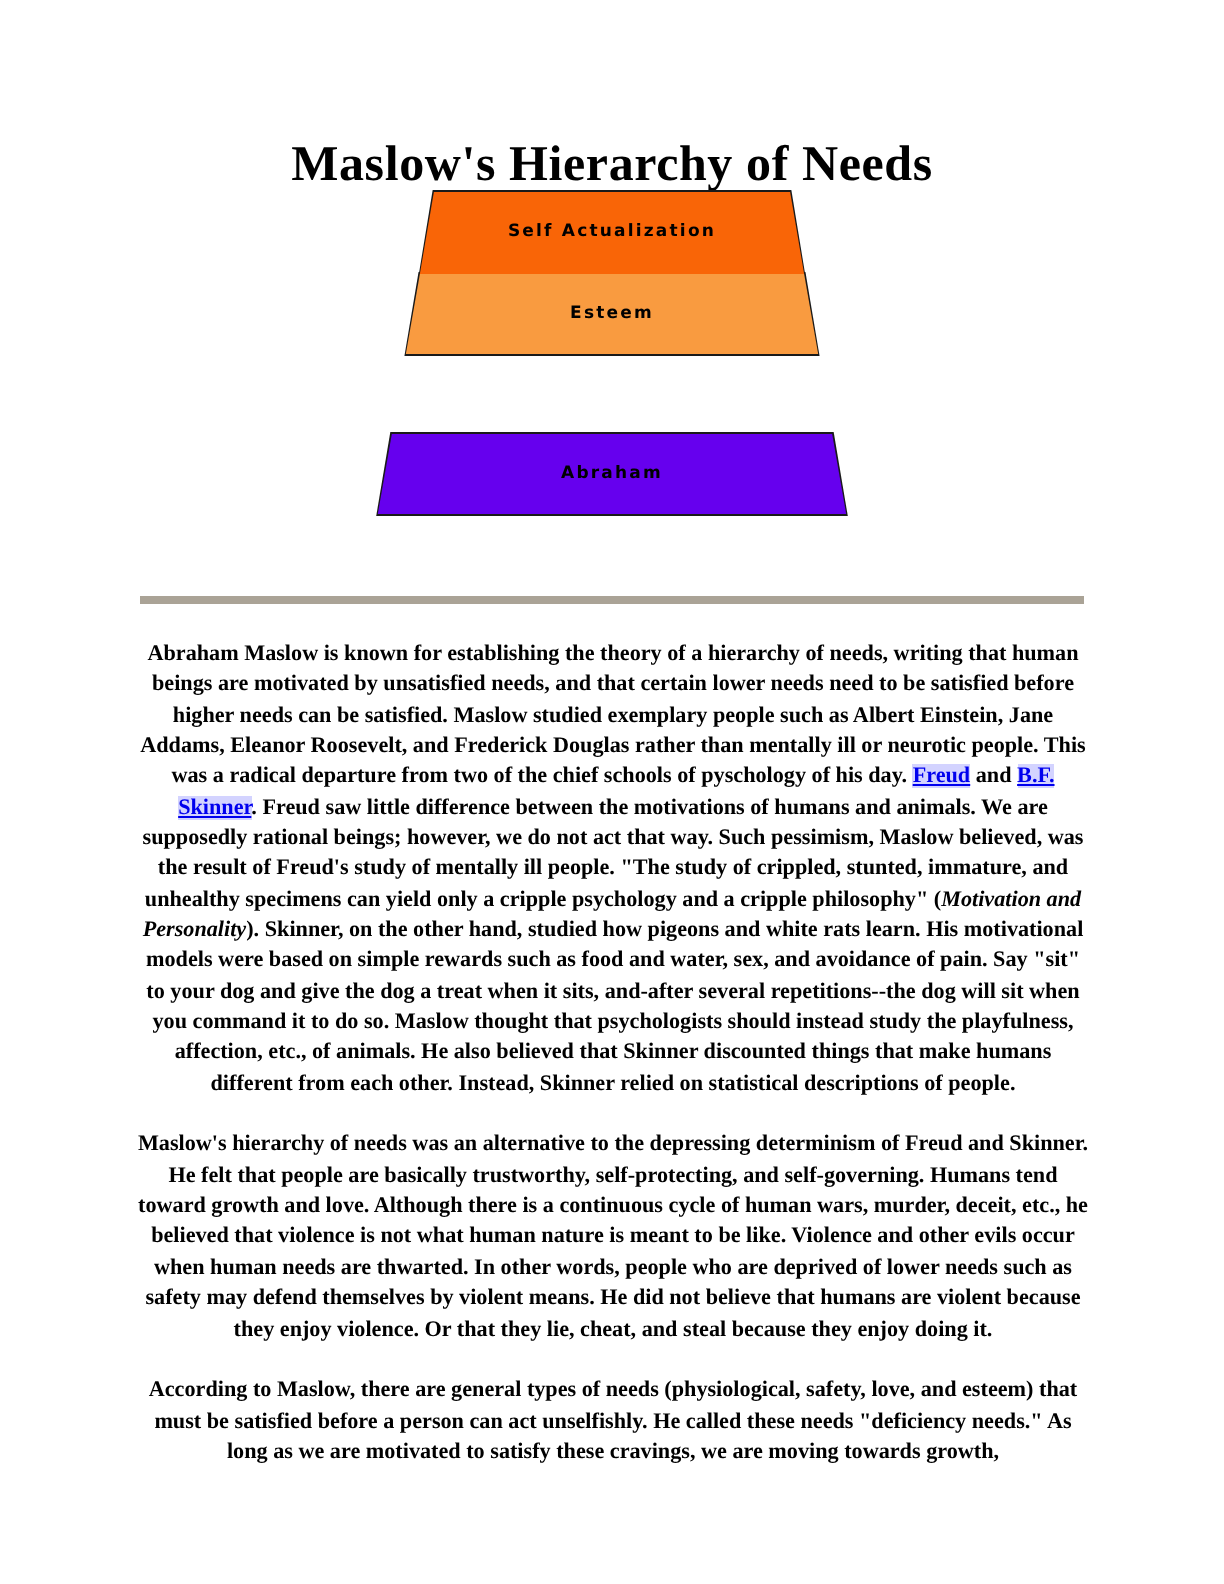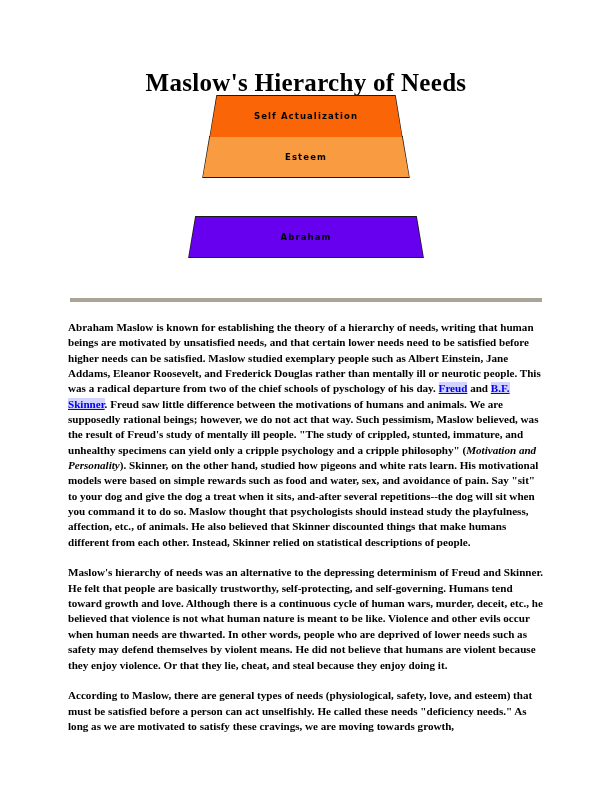--- a/index.html
+++ b/index.html
@@ -110,21 +110,21 @@
   
   .body-text {
     position: absolute;
     left: 68px;
     top: 320px;
     width: 477px;
     font-family: "Liberation Serif", "DejaVu Serif", serif;
     font-size: 11.1px;
     line-height: 15.35px;
     color: #000000;
-    text-align: left;
+    text-align: center;
     font-weight: bold;
   }
   .body-text p {
     margin: 0 0 15.3px 0;
     padding: 0;
   }
   a.doclink {
     color: #0000ee;
     text-decoration: underline;
     background: #2222ff33;

